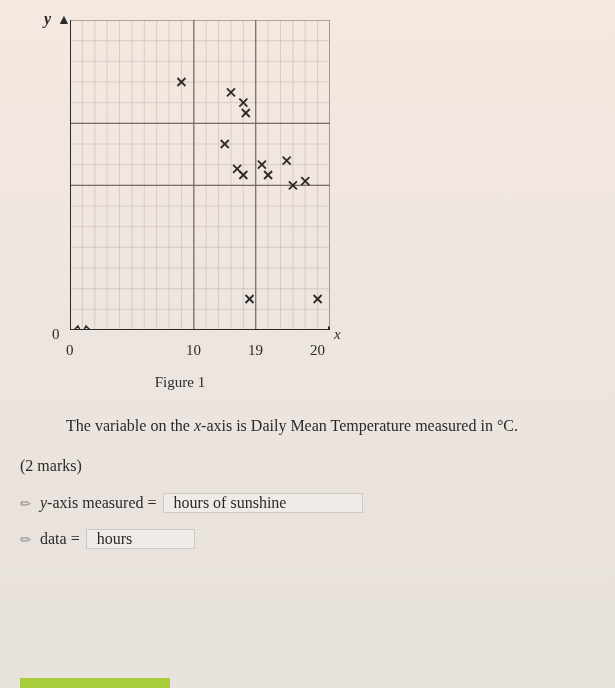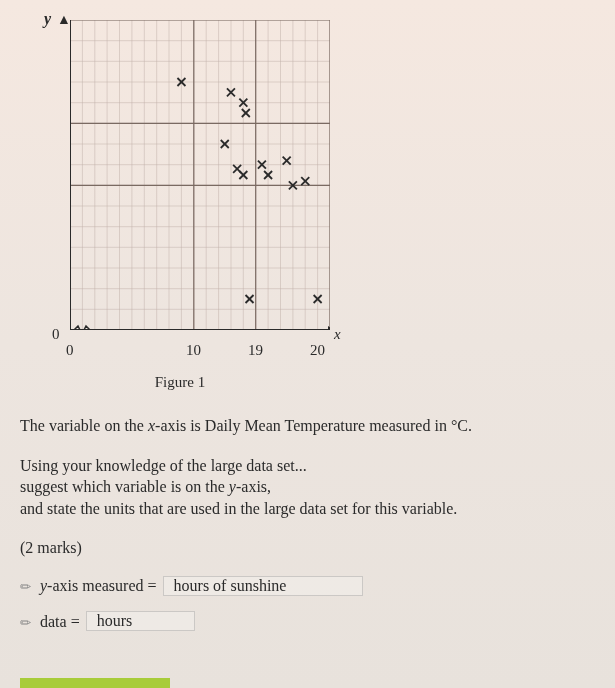--- a/index.html
+++ b/index.html
@@ -76,20 +76,21 @@
       margin-left: 100px;
       width: 120px;
     }
     .text-block {
       margin-top: 24px;
       font-size: 16px;
       line-height: 1.35;
     }
     .para {
       margin-bottom: 18px;
+      margin-left: 46px;
     }
     .italic-x {
       font-style: italic;
       font-family: Georgia, serif;
     }
     .marks {
       margin-bottom: 16px;
       font-size: 16px;
     }
     .answer-row {
@@ -242,25 +243,20 @@
   <span class="x-tick" style="left:280px">20</span>
   <span class="x-label">x</span>
 </div>
 
 <div class="caption">Figure 1</div>
 
 <div class="text-block">
   <p class="para">
     <span>The variable on the </span><span class="italic-x">x</span><span>-axis is Daily Mean Temperature measured in °C.</span>
   </p>
-  <p class="para">
-    <span>Using your knowledge of the large data set...</span><br>
-    <span>suggest which variable is on the </span><span class="italic-x">y</span><span>-axis,</span><br>
-    <span>and state the units that are used in the large data set for this variable.</span>
-  </p>
   <p class="marks">(2 marks)</p>
 
   <div class="answer-row">
     <span class="pencil-icon">✎</span>
     <span class="answer-label"><span class="italic-x">y</span><span>-axis measured =</span></span>
     <input type="text" class="answer-input" style="width: 200px;" value="hours of sunshine">
   </div>
 
   <div class="answer-row">
     <span class="pencil-icon">✎</span>

